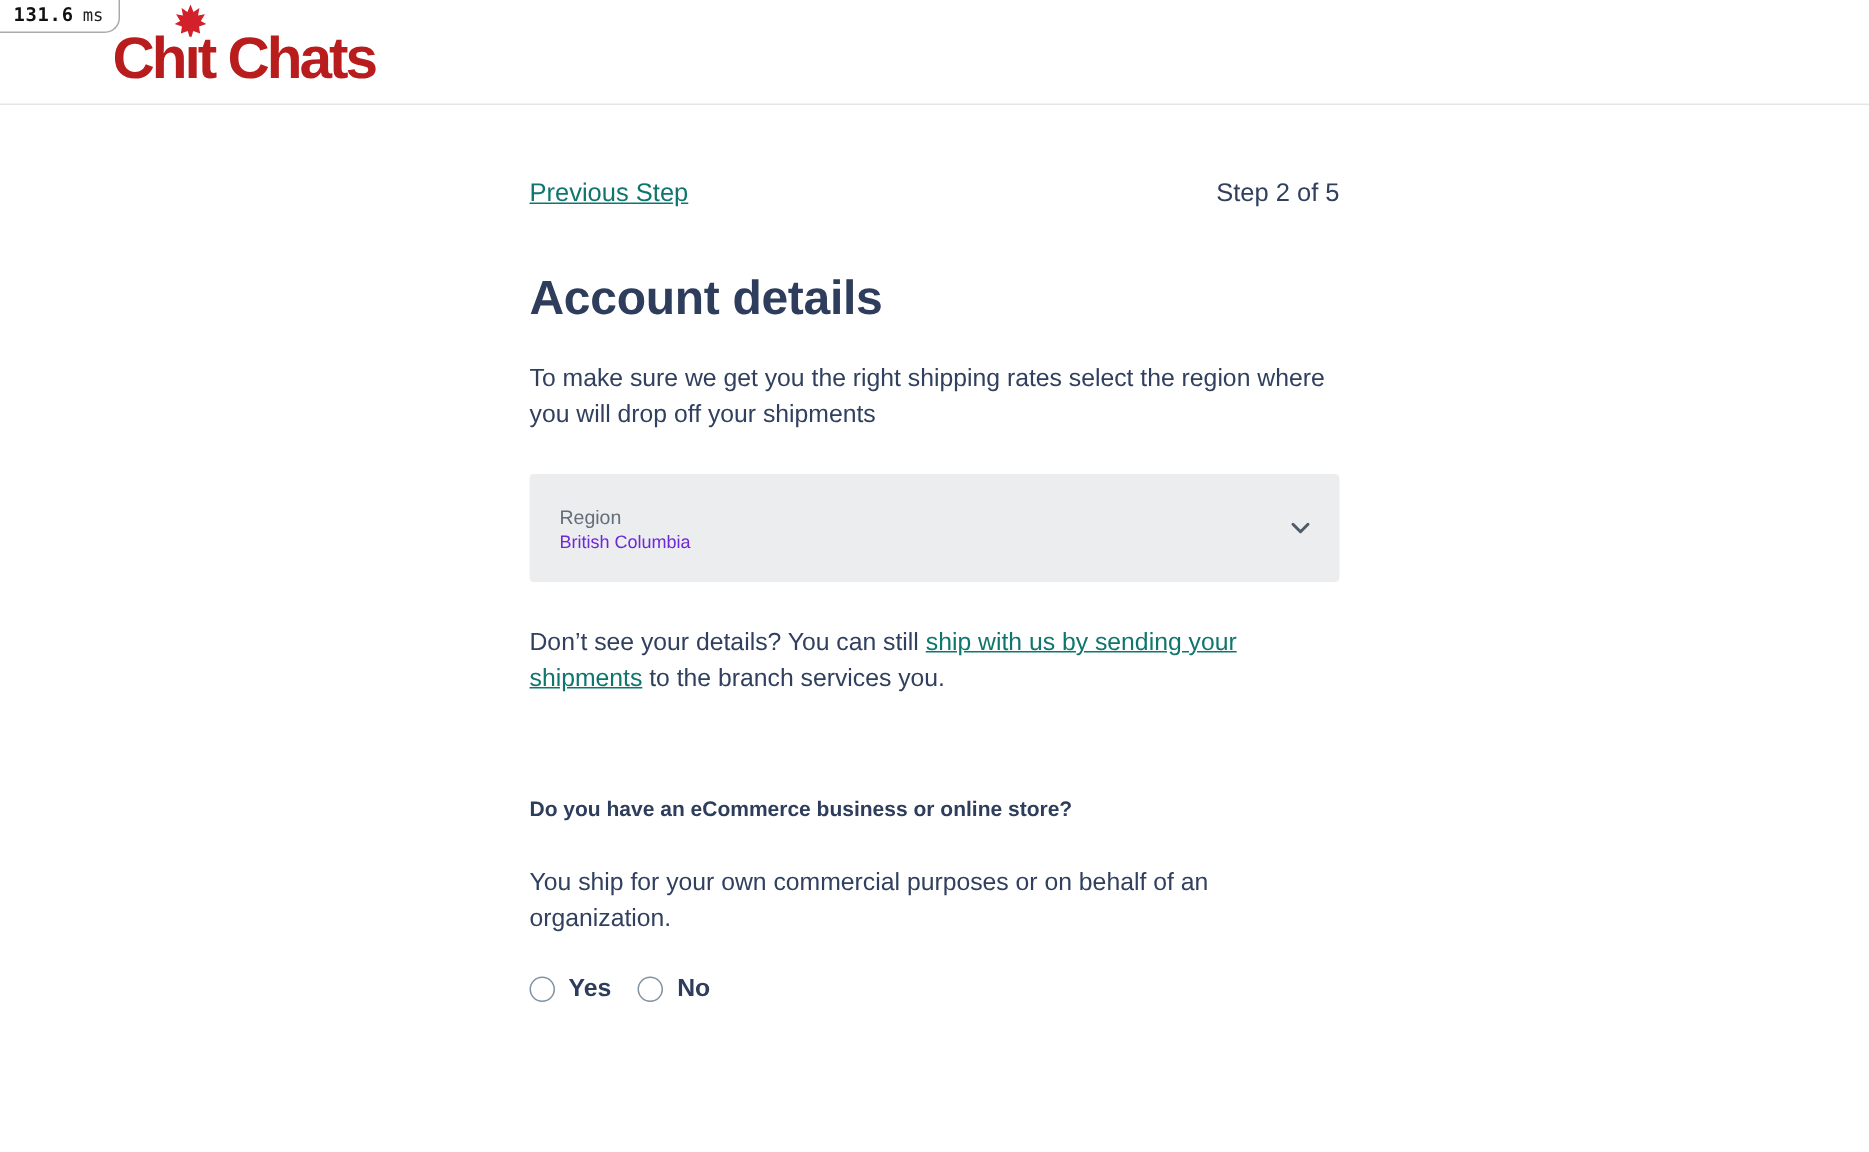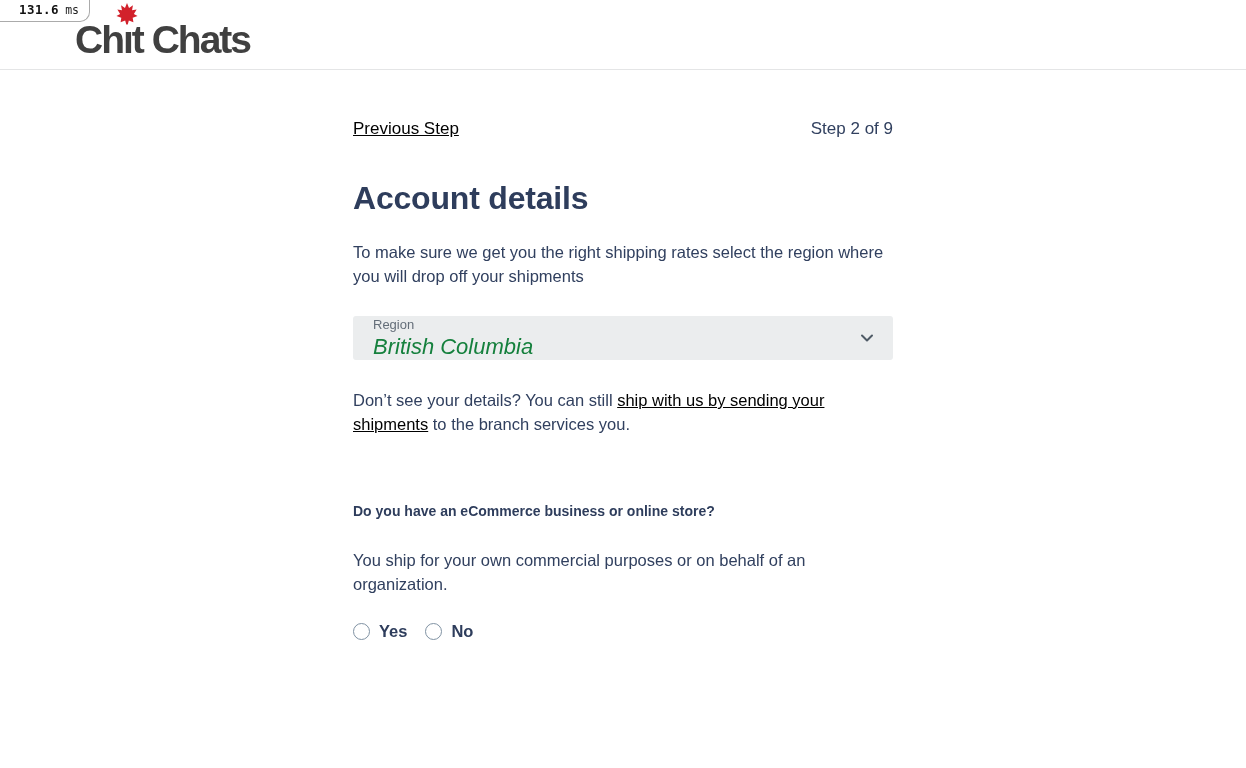--- a/index.html
+++ b/index.html
@@ -11,21 +11,21 @@
     overflow: hidden;
   }
 
   
   .profiler-badge {
     position: fixed; top: 0; left: 0;
     background: #ffffff;
     border: 1px solid #ababab;
     border-top: none; border-left: none;
     border-radius: 0 0 10px 0;
-    padding: 2px 10px 4px 19px;
+    padding: 2px 10px 4px 9px;
     font-family: "DejaVu Sans Mono", monospace;
     font-size: 12.5px;
     color: #111111;
     z-index: 50;
     cursor: pointer;
   }
   .profiler-badge .val { font-weight: bold; letter-spacing: 0.5px; }
   .profiler-badge .unit { margin-left: 6px; font-size: 11.5px; color: #222; }
 
   
@@ -35,21 +35,21 @@
     display: flex;
     align-items: center;
     padding-left: 75px;
   }
   .logo {
     display: inline-flex;
     align-items: flex-start;
     font-size: 39px;
     font-weight: bold;
     letter-spacing: -2px;
-    color: #404040;
+    color: #b91c1c;
     line-height: 1;
     cursor: pointer;
     padding-top: 10px;
   }
   .logo .i-wrap { position: relative; display: inline-block; }
   .logo .leaf-icon {
     position: absolute;
     left: 50%;
     transform: translateX(-50%);
     top: -17px;
@@ -64,21 +64,21 @@
     color: #31405f;
   }
   .step-nav {
     margin-top: 49px;
     display: flex;
     justify-content: space-between;
     align-items: baseline;
     font-size: 17px;
   }
   a, .link {
-    color: #000000;
+    color: #0f766e;
     text-decoration: underline;
     cursor: pointer;
   }
   .step-indicator { color: #31405f; }
 
   .page-title {
     margin: 41px 0 0 0;
     font-size: 32px;
     font-weight: bold;
     color: #2e3d5c;
@@ -86,40 +86,39 @@
   }
   .body-text {
     margin: 23px 0 0 0;
     font-size: 16.5px;
     line-height: 24px;
   }
 
   
   .select-box {
     margin-top: 28px;
-    height: 44px;
+    height: 72px;
     width: 540px;
     background: #ebedee;
     border-radius: 3px;
     display: flex;
     align-items: center;
     justify-content: space-between;
     padding: 0 18px 0 20px;
     cursor: pointer;
   }
   .select-box .texts { display: flex; flex-direction: column; }
   .select-label {
     font-size: 13px;
     color: #646e79;
     margin-bottom: 2px;
   }
   .select-value {
-    font-size: 22px;
-    color: #15803d;
-    font-style: italic;
+    font-size: 12px;
+    color: #6d28d9;
   }
   .chevron-down { width: 16px; height: 16px; }
 
   .note { margin-top: 28px; }
 
   
   .question-label {
     margin-top: 67px;
     font-size: 14px;
     font-weight: bold;
@@ -167,21 +166,21 @@
           <polygon fill="#d2212b" points="12,0 14.2,5.5 18.5,2.5 17.5,8 22.5,7 19.5,12 23.5,14.2 18.2,16 19,21 14,19.2 12.8,23.5 11.2,23.5 10,19.2 5,21 5.8,16 0.5,14.2 4.5,12 1.5,7 6.5,8 5.5,2.5 9.8,5.5"></polygon>
         </svg></span>
       <span class="suffix">t Chats</span>
   </div>
 </div>
 
 <div class="main-col">
 
   <div class="step-nav">
     <a href="#">Previous Step</a>
-    <span class="step-indicator">Step 2 of 9</span>
+    <span class="step-indicator">Step 2 of 5</span>
   </div>
 
   <h1 class="page-title">Account details</h1>
 
   <p class="body-text">To make sure we get you the right shipping rates select the region where you will drop off your shipments</p>
 
   <div class="select-box">
     <div class="texts">
       <span class="select-label">Region</span>
       <span class="select-value">British Columbia</span>

